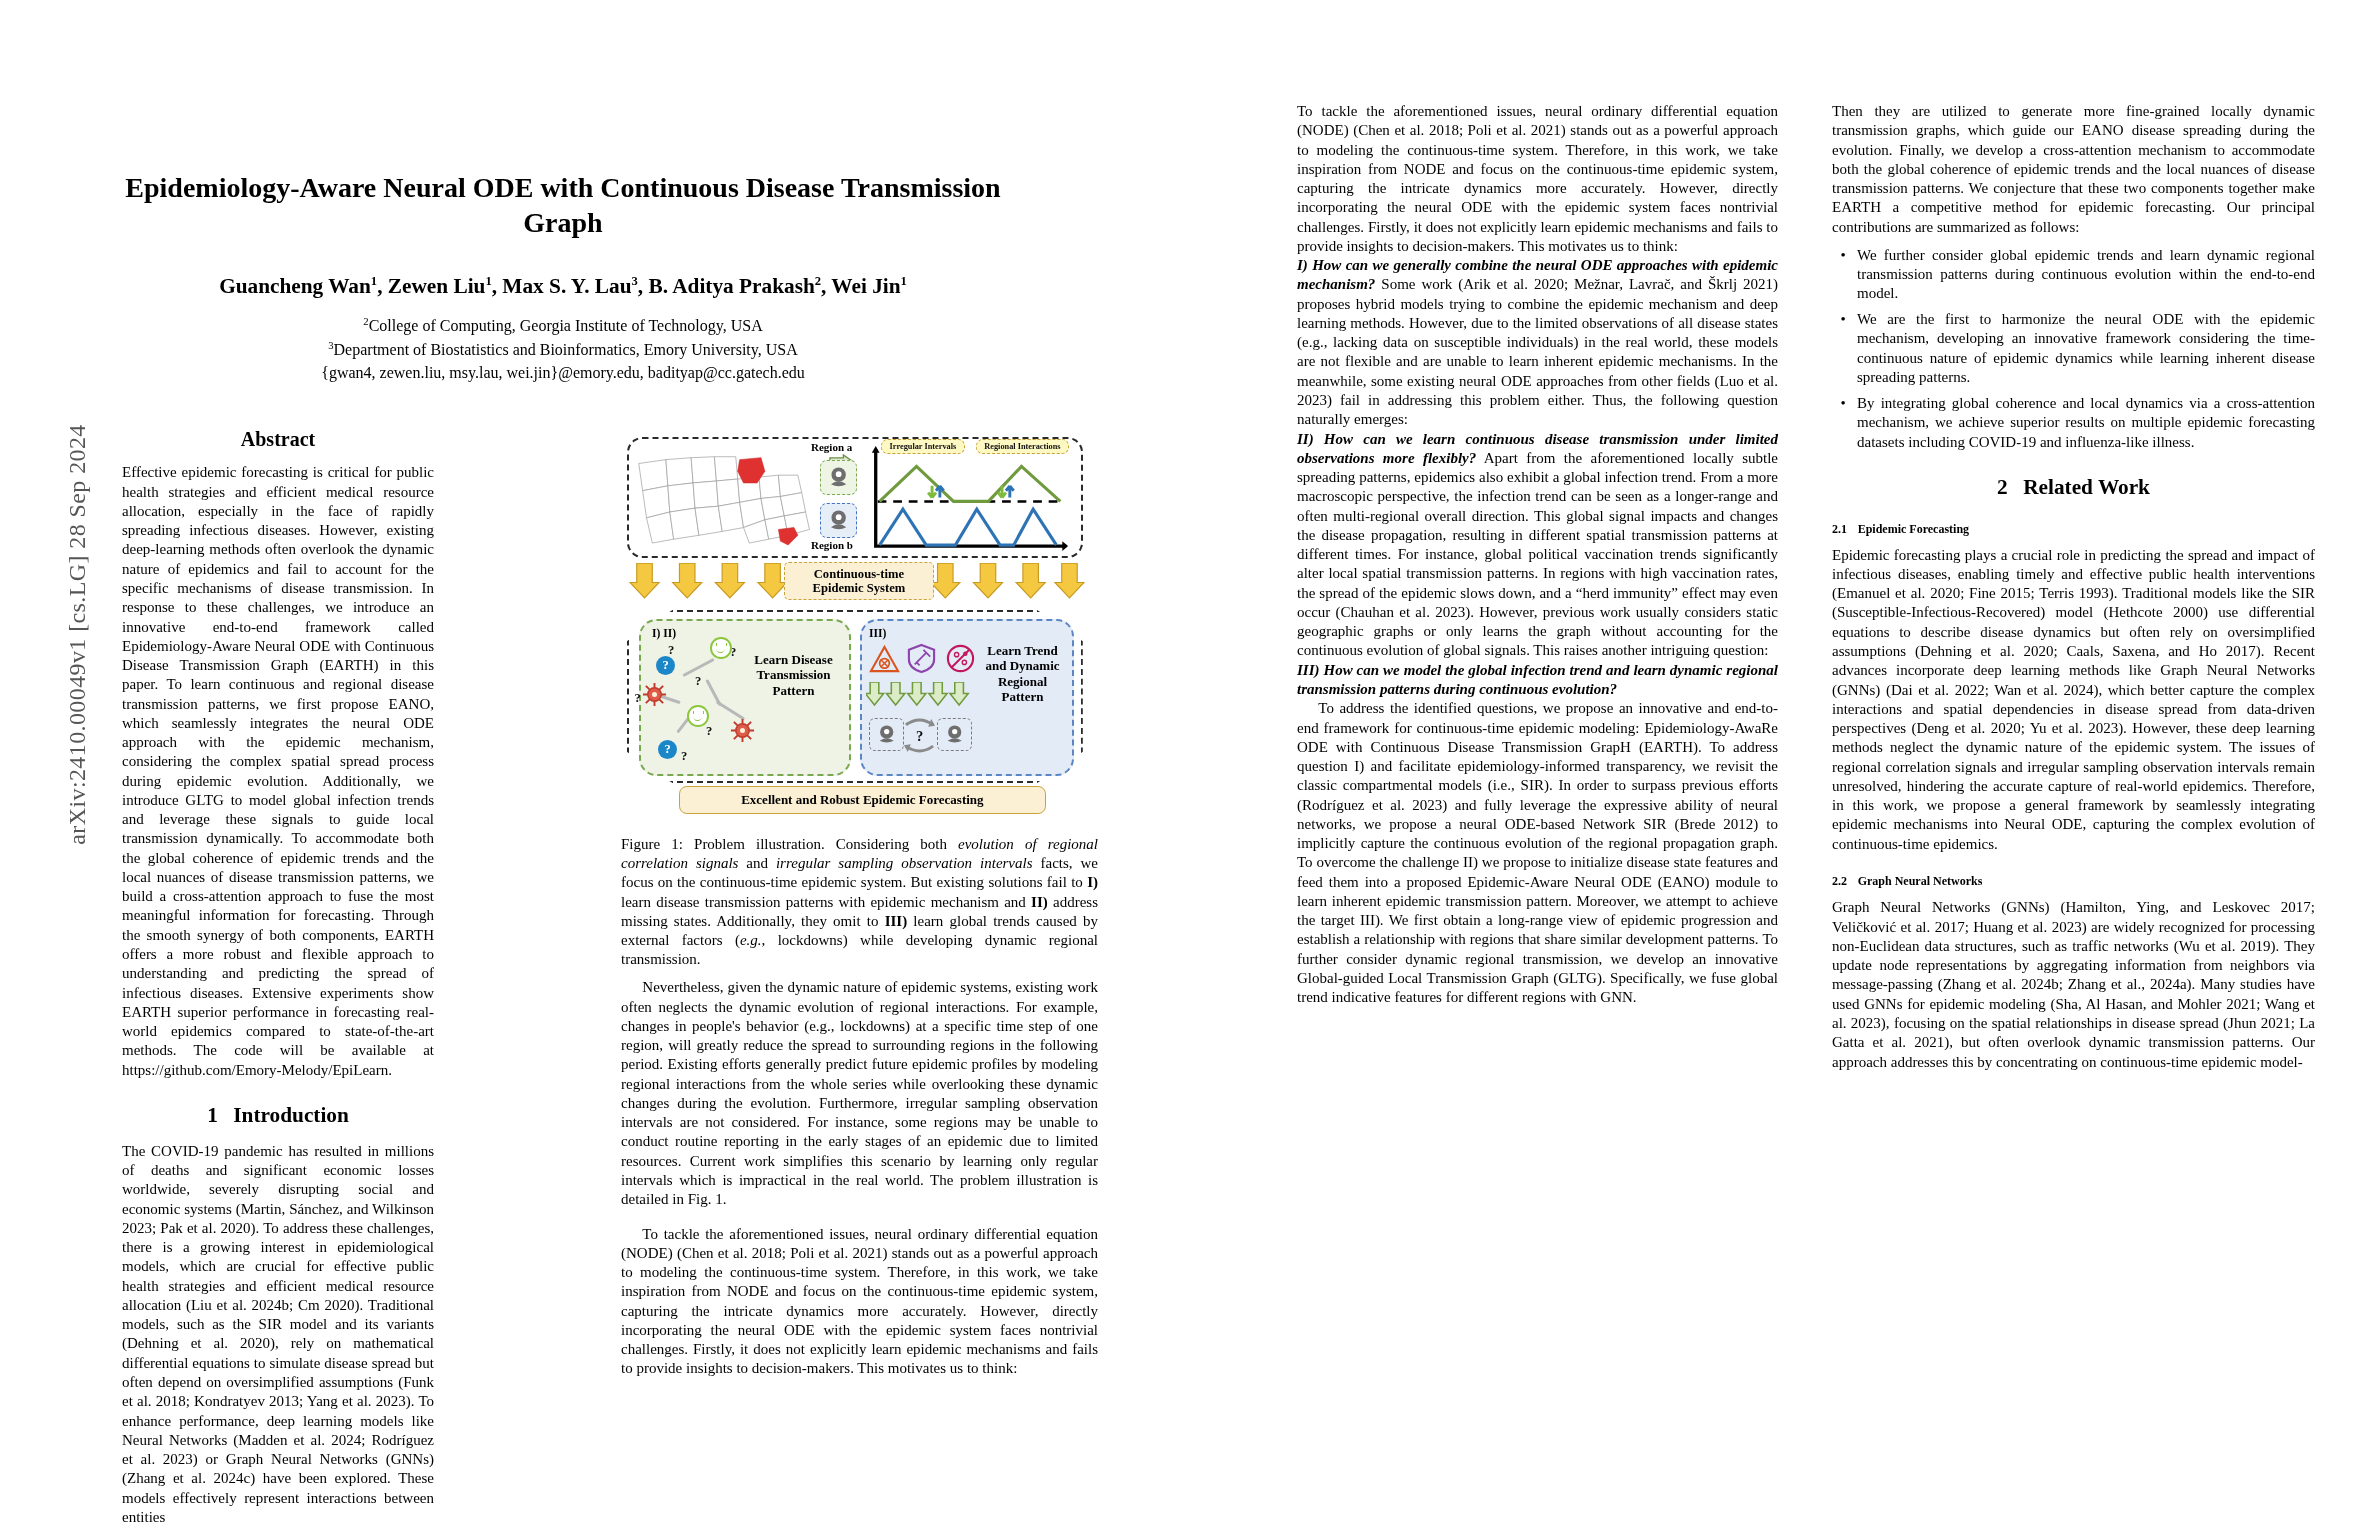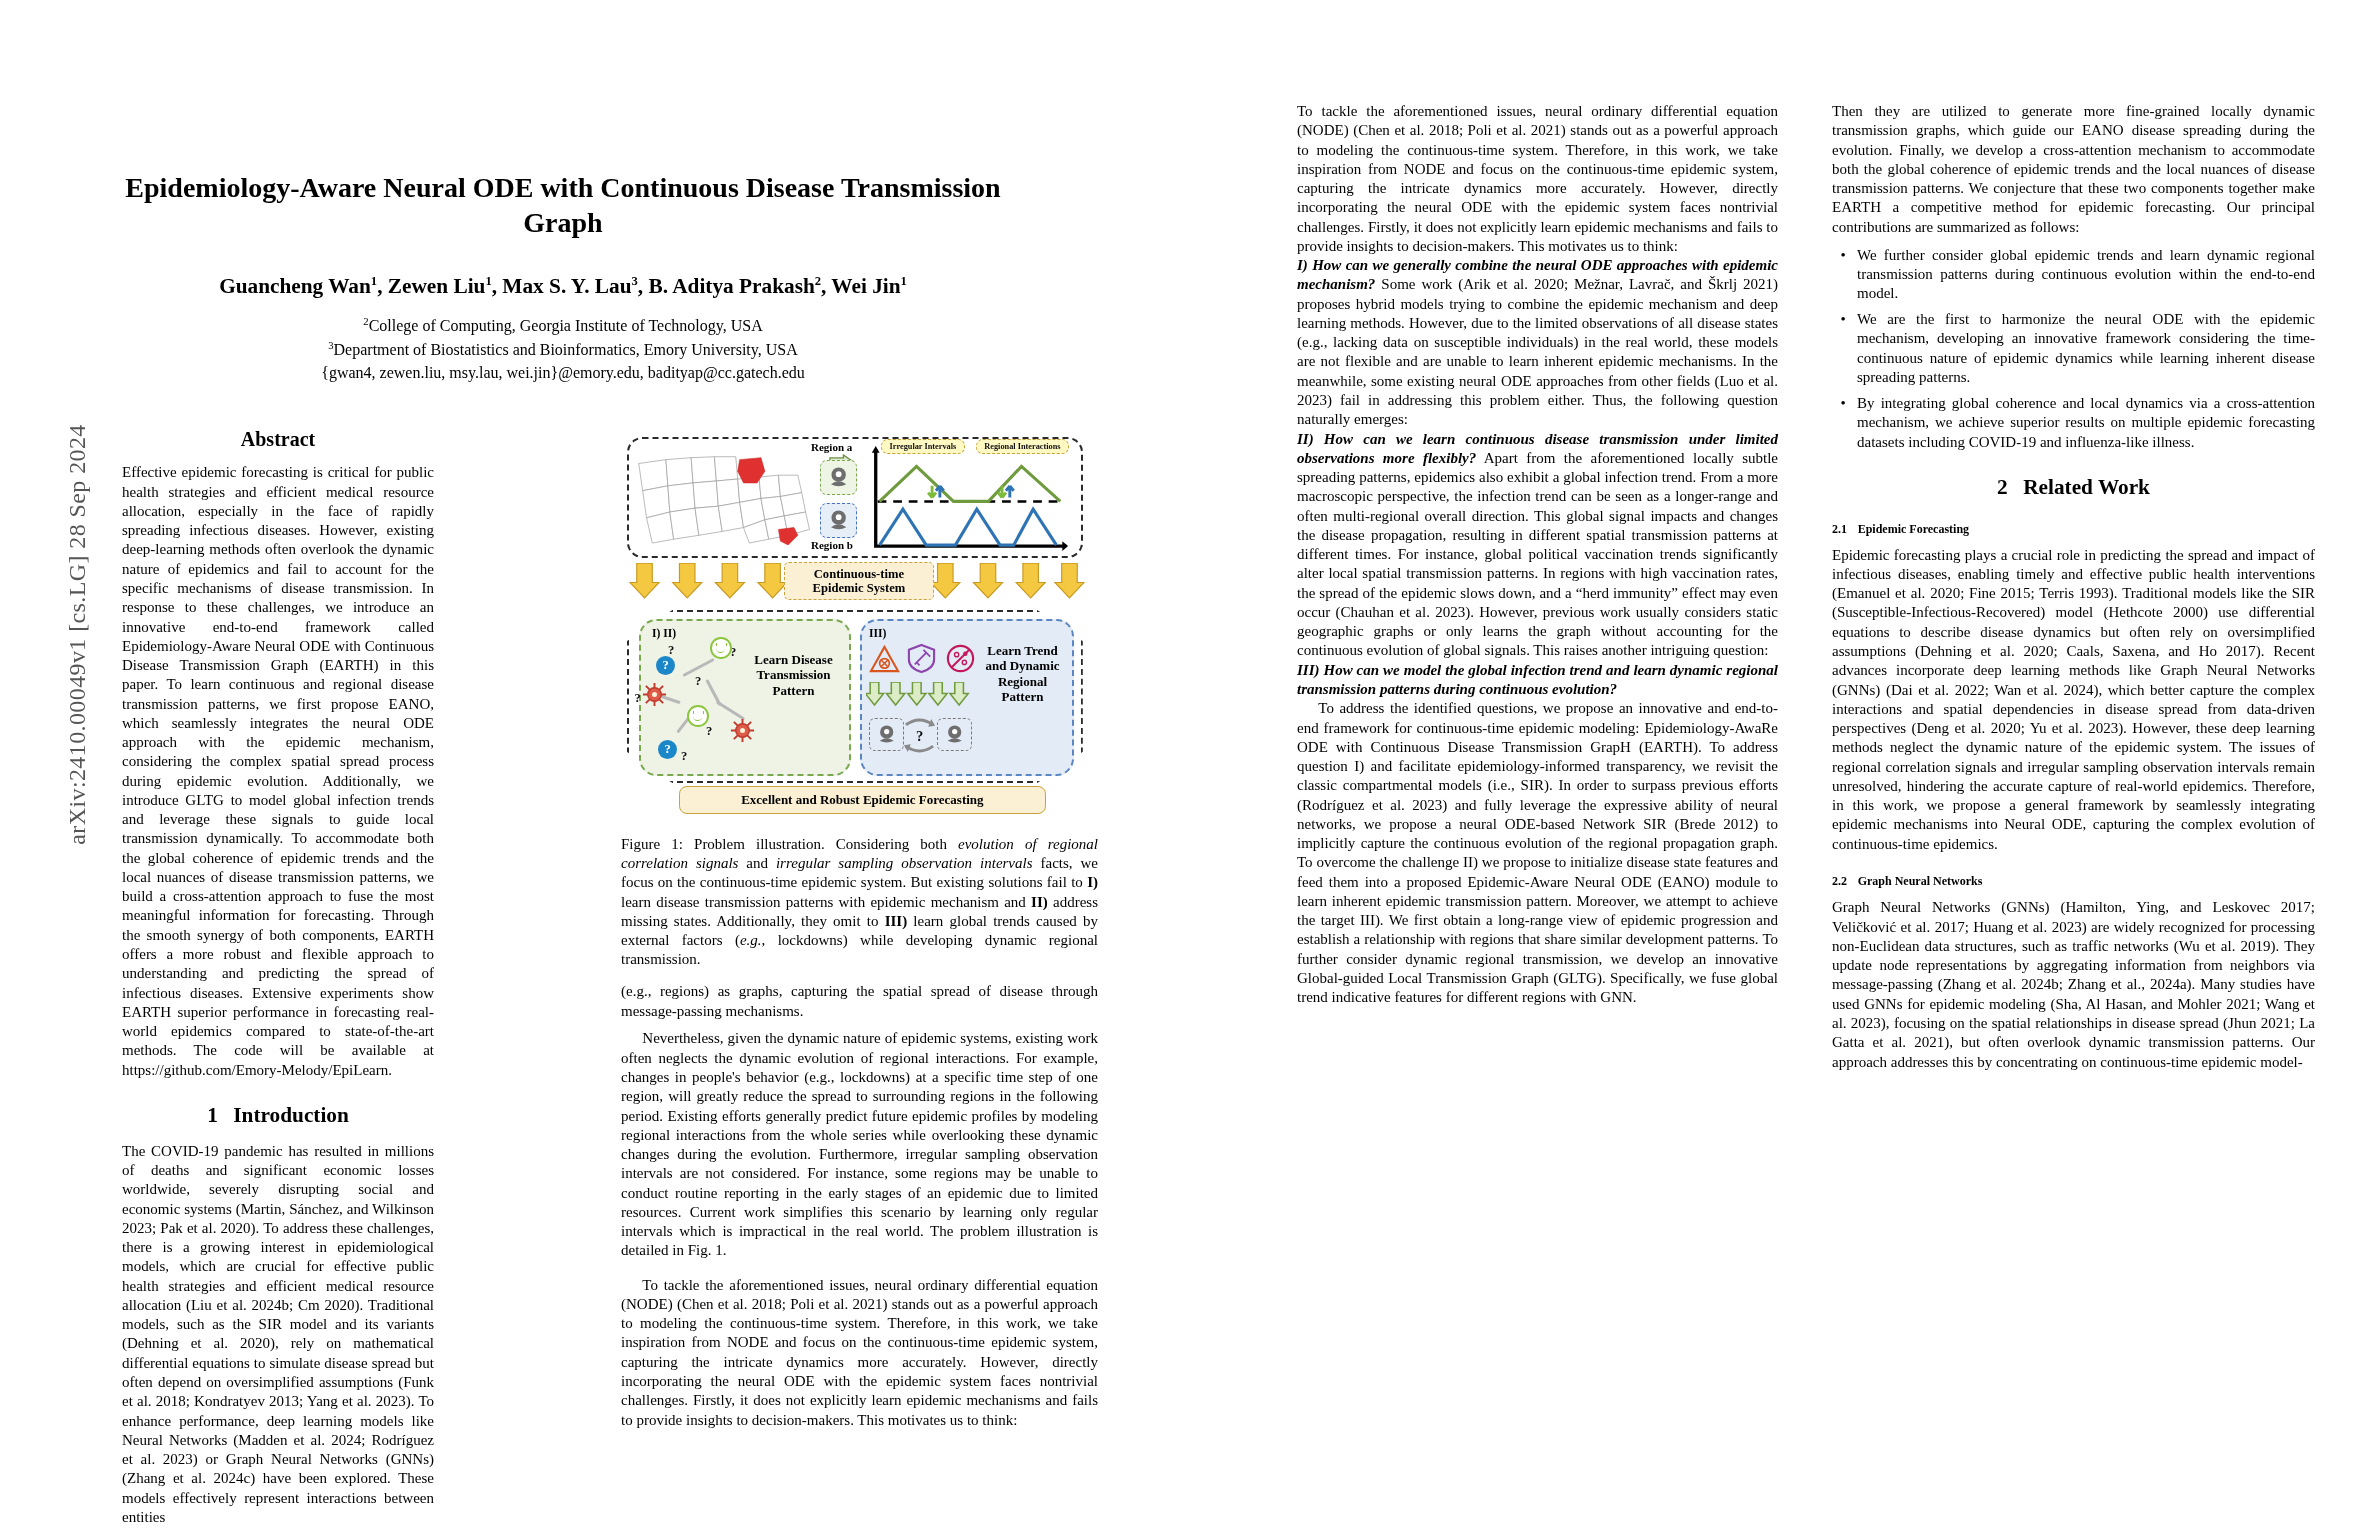--- a/index.html
+++ b/index.html
@@ -323,23 +323,20 @@
       </svg>
       <div class="qmark" style="left:295px;top:291px;font-size:14.6px;">?</div>
 
       <div class="bottom-banner">Excellent and Robust Epidemic Forecasting</div>
     </div>
 
     <div class="fig-caption">
       <span>Figure 1: Problem illustration. Considering both </span><i>evolution of regional correlation signals</i><span> and </span><i>irregular sampling observation intervals</i><span> facts, we focus on the continuous-time epidemic system. But existing solutions fail to </span><b>I)</b><span> learn disease transmission patterns with epidemic mechanism and </span><b>II)</b><span> address missing states. Additionally, they omit to </span><b>III)</b><span> learn global trends caused by external factors (</span><i>e.g.</i><span>, lockdowns) while developing dynamic regional transmission.</span>
     </div>
 
-    <div style="margin-top:12.6px;font-size:15px;line-height:1.285;text-align:justify;">
-      <span>(e.g., regions) as graphs, capturing the spatial spread of disease through message-passing mechanisms.</span>
-    </div>
     <p style="margin-top:8.7px;font-size:15px;line-height:1.285;text-align:justify;text-indent:21.3px;">Nevertheless, given the dynamic nature of epidemic systems, existing work often neglects the dynamic evolution of regional interactions. For example, changes in people's behavior (e.g., lockdowns) at a specific time step of one region, will greatly reduce the spread to surrounding regions in the following period. Existing efforts generally predict future epidemic profiles by modeling regional interactions from the whole series while overlooking these dynamic changes during the evolution. Furthermore, irregular sampling observation intervals are not considered. For instance, some regions may be unable to conduct routine reporting in the early stages of an epidemic due to limited resources. Current work simplifies this scenario by learning only regular intervals which is impractical in the real world. The problem illustration is detailed in Fig. 1.</p>
     <p style="margin-top:8.7px;font-size:15px;line-height:1.285;text-align:justify;text-indent:21.3px;">To tackle the aforementioned issues, neural ordinary differential equation (NODE) (Chen et al. 2018; Poli et al. 2021) stands out as a powerful approach to modeling the continuous-time system. Therefore, in this work, we take inspiration from NODE and focus on the continuous-time epidemic system, capturing the intricate dynamics more accurately. However, directly incorporating the neural ODE with the epidemic system faces nontrivial challenges. Firstly, it does not explicitly learn epidemic mechanisms and fails to provide insights to decision-makers. This motivates us to think: </p>
   </div>
 
   <div class="col col2">
     <p class="noindent">To tackle the aforementioned issues, neural ordinary differential equation (NODE) (Chen et al. 2018; Poli et al. 2021) stands out as a powerful approach to modeling the continuous-time system. Therefore, in this work, we take inspiration from NODE and focus on the continuous-time epidemic system, capturing the intricate dynamics more accurately. However, directly incorporating the neural ODE with the epidemic system faces nontrivial challenges. Firstly, it does not explicitly learn epidemic mechanisms and fails to provide insights to decision-makers. This motivates us to think: </p>
     <p class="noindent">
       <span class="bi">I) How can we generally combine the neural ODE approaches with epidemic mechanism?</span><span> Some work (Arik et al. 2020; Mežnar, Lavrač, and Škrlj 2021) proposes hybrid models trying to combine the epidemic mechanism and deep learning methods. However, due to the limited observations of all disease states (e.g., lacking data on susceptible individuals) in the real world, these models are not flexible and are unable to learn inherent epidemic mechanisms. In the meanwhile, some existing neural ODE approaches from other fields (Luo et al. 2023) fail in addressing this problem either. Thus, the following question naturally emerges: </span>
     </p>
     <p class="noindent">

